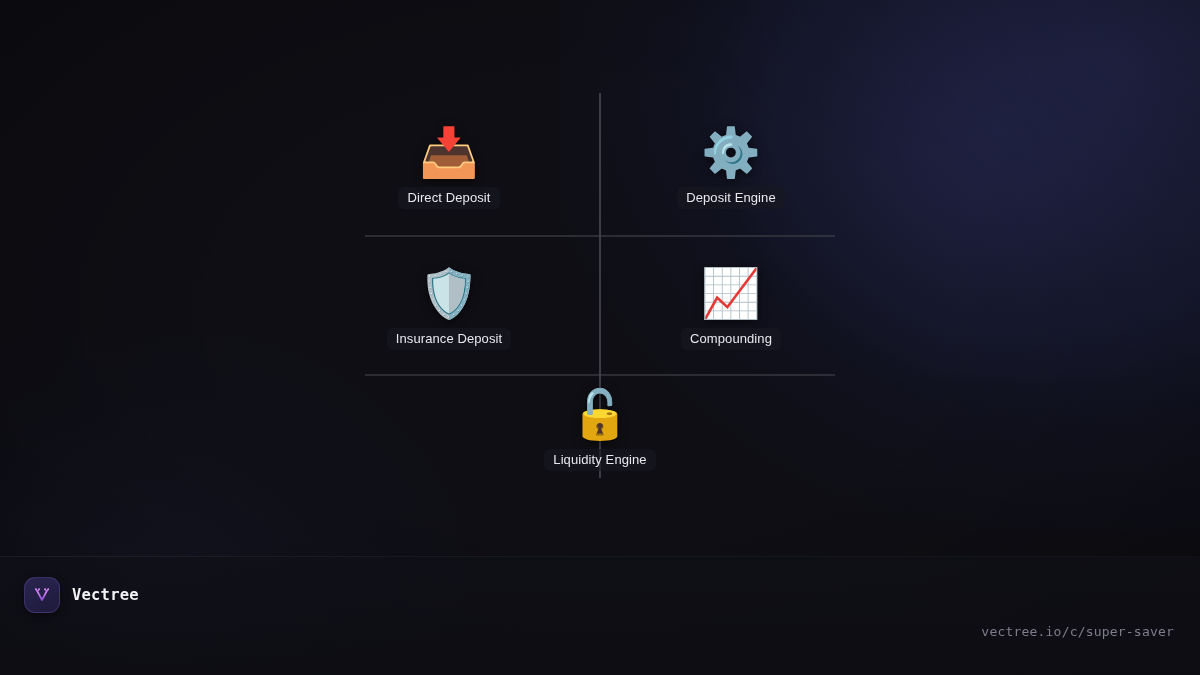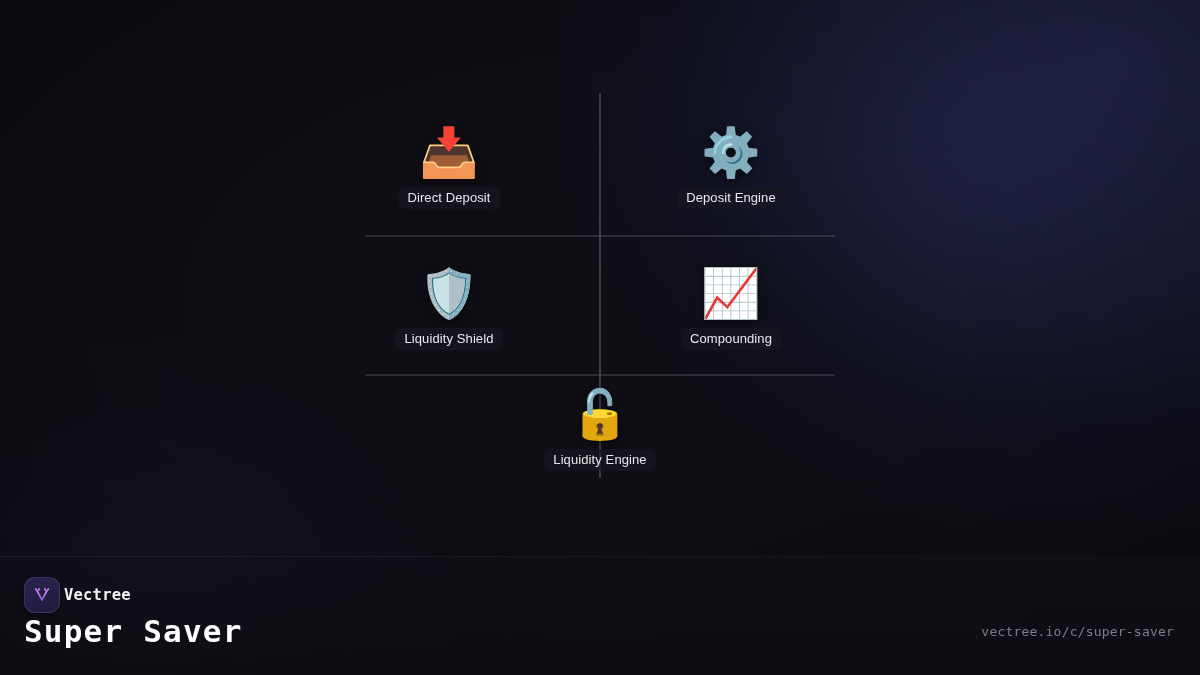--- a/index.html
+++ b/index.html
@@ -125,21 +125,21 @@
     top: 556px;
     bottom: 0;
     background: linear-gradient(to bottom, rgba(16,16,24,0.55), rgba(13,13,19,0.92));
   }
   .brand-row {
     position: absolute;
     left: 24px;
     top: 21px;
     display: flex;
     align-items: center;
-    gap: 4px;
+    gap: 12px;
   }
   .brand-logo {
     width: 34px;
     height: 34px;
     border-radius: 11px;
     background: linear-gradient(155deg, #2a2550 0%, #231f44 55%, #1d1a3a 100%);
     border: 1px solid rgba(126, 92, 200, 0.30);
     display: flex;
     align-items: center;
     justify-content: center;
@@ -198,21 +198,21 @@
       <span class="node-label">Direct Deposit</span>
     </div>
 
     <div class="node" style="left:731px; top:125px;">
       <span class="node-icon">⚙️</span>
       <span class="node-label">Deposit Engine</span>
     </div>
 
     <div class="node" style="left:449px; top:266px;">
       <span class="node-icon">🛡️</span>
-      <span class="node-label">Liquidity Shield</span>
+      <span class="node-label">Insurance Deposit</span>
     </div>
 
     <div class="node" style="left:731px; top:266px;">
       <span class="node-icon">📈</span>
       <span class="node-label">Compounding</span>
     </div>
 
     <div class="node" style="left:600px; top:387px;">
       <span class="node-icon">🔓</span>
       <span class="node-label">Liquidity Engine</span>
@@ -237,18 +237,17 @@
           <path d="M14.6 6.4 L13.1 4.4 M14.6 6.4 L16.2 4.4" fill="none" stroke="#c874f0" stroke-width="1.35" stroke-linecap="round"></path>
           <circle cx="3.9" cy="4.2" r="0.95" fill="#d98bf5"></circle>
           <circle cx="7.0" cy="4.2" r="0.95" fill="#d98bf5"></circle>
           <circle cx="13.1" cy="4.2" r="0.95" fill="#d98bf5"></circle>
           <circle cx="16.2" cy="4.2" r="0.95" fill="#d98bf5"></circle>
         </svg>
       </span>
       <span class="brand-name">Vectree</span>
     </div>
 
-    <div class="page-title">Super Saver</div>
 
     <div class="footer-url">vectree.io/c/super-saver</div>
   </div>
 
 </div>
 
 </body></html>

